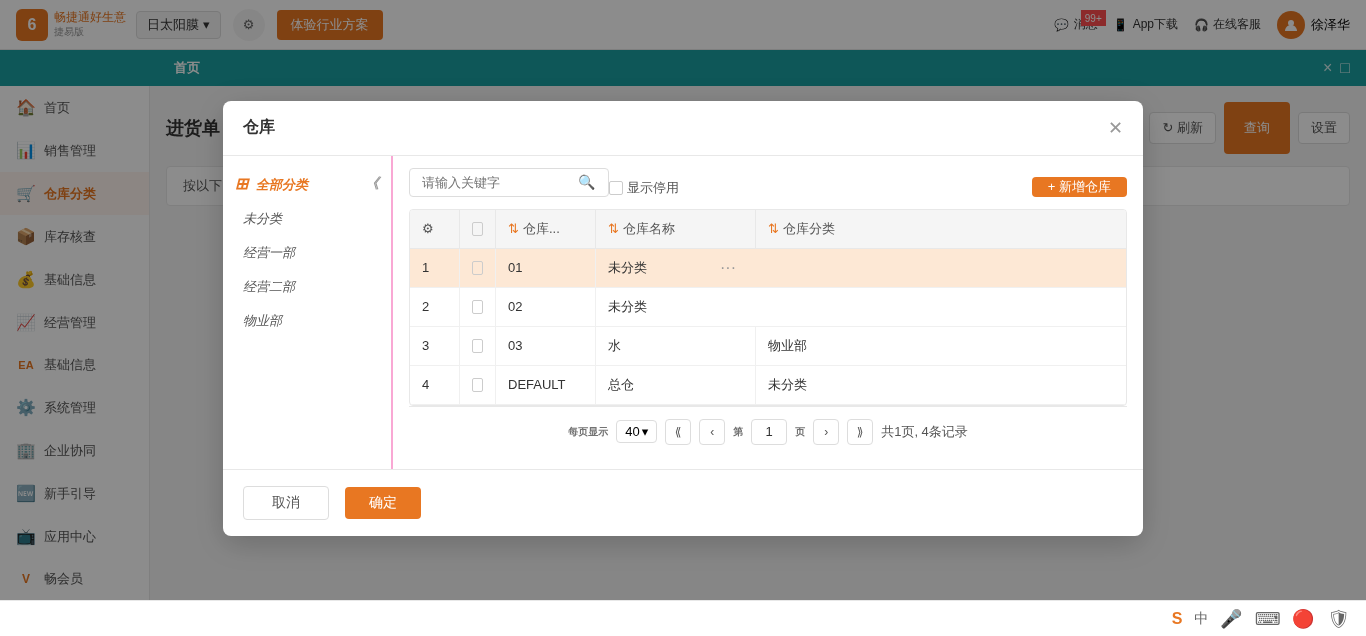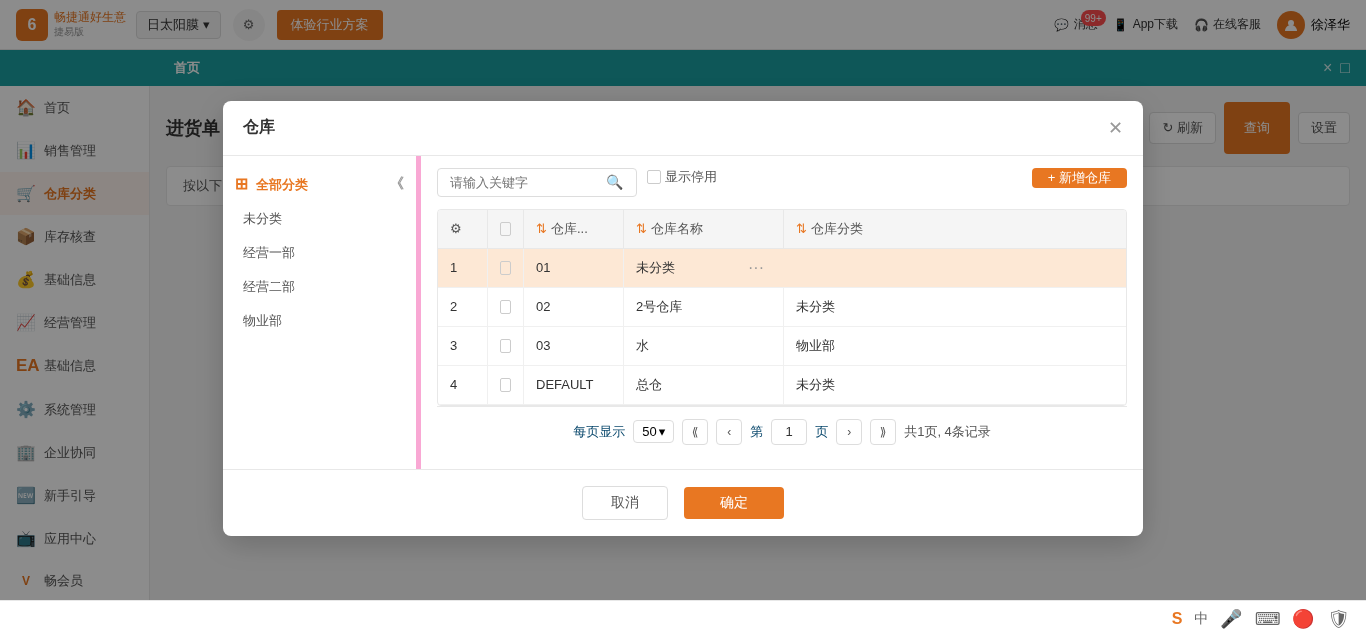--- a/index.html
+++ b/index.html
@@ -35,21 +35,21 @@
       width: 32px; height: 32px; background: #f5f5f5; border-radius: 50%;
       display: flex; align-items: center; justify-content: center; cursor: pointer; color: #666;
     }
     .trial-btn {
       background: #e87722; color: #fff; border: none; border-radius: 4px;
       padding: 6px 14px; font-size: 13px; cursor: pointer;
     }
     .topbar-right { display: flex; align-items: center; gap: 16px; margin-left: 16px; }
     .notif-item { display: flex; align-items: center; gap: 4px; font-size: 12px; color: #333; position: relative; cursor: pointer; }
     .badge {
-      background: #ff4d4f; color: #fff; font-size: 10px; border-radius: 8px;
+      background: #ff4d4f; color: #fff; font-size: 10px; border-radius: 0;
       padding: 0 4px; min-width: 16px; height: 16px; display: inline-flex; align-items: center; justify-content: center;
       position: absolute; top: -6px; right: -8px;
     }
     .user-area { display: flex; align-items: center; gap: 6px; cursor: pointer; }
     .avatar { width: 28px; height: 28px; border-radius: 50%; background: #e87722; color: #fff; display: flex; align-items: center; justify-content: center; font-size: 12px; }
 
     
     .subnav {
       height: 36px; background: #1a9fa0;
       display: flex; align-items: center; padding: 0 16px 0 160px;
@@ -113,39 +113,39 @@
     .modal-header {
       display: flex; align-items: center; justify-content: space-between;
       padding: 16px 20px; border-bottom: 1px solid #e8e8e8;
     }
     .modal-title { font-size: 16px; font-weight: bold; color: #333; }
     .modal-close { cursor: pointer; font-size: 18px; color: #999; }
     .modal-body { display: flex; flex: 1; overflow: hidden; }
 
     
     .cat-panel {
-      width: 198px; border-right: 5px solid #f9a8d4; padding: 10px 0;
-      overflow-y: auto; flex-shrink: 0;
+      width: 170px; border-right: 2px solid #f9a8d4; padding: 10px 0;
+      overflow-y: auto; flex-shrink: 0; font-style: italic;
     }
     .cat-header {
       display: flex; align-items: center; justify-content: space-between;
       padding: 8px 12px; font-size: 13px; font-weight: bold; color: #e87722;
       cursor: pointer;
     }
     .cat-header .cat-icon { font-size: 16px; color: #e87722; margin-right: 4px; }
     .cat-collapse { cursor: pointer; color: #999; font-size: 14px; }
     .cat-item {
       padding: 8px 20px; font-size: 13px; color: #555; cursor: pointer;
     }
 
     
     .content-panel { flex: 1; display: flex; flex-direction: column; overflow: hidden; padding: 12px 16px; }
 
     
-    .search-bar { display: flex; align-items: flex-start; gap: 10px; margin-bottom: 12px; }
+    .search-bar { display: flex; align-items: flex-end; margin-bottom: 12px; }
     .search-input-wrap {
       display: flex; align-items: center;
       border: 1px solid #ddd; border-radius: 4px; padding: 0 8px;
       background: #fff; width: 200px;
     }
     .search-input-wrap input {
       border: none; outline: none; font-size: 13px; padding: 6px 4px; width: 160px; color: #999;
     }
     .search-icon { color: #999; font-size: 14px; cursor: pointer; }
     .show-disabled { display: flex; align-items: center; gap: 4px; font-size: 13px; color: #555; }
@@ -178,47 +178,47 @@
     }
     .td:last-child { border-right: none; }
     .td-checkbox { width: 14px; height: 14px; border: 1px solid #ccc; border-radius: 2px; }
     .more-btn { color: #999; cursor: pointer; font-size: 16px; padding: 0 8px; }
 
     
     .pagination {
       display: flex; align-items: center; justify-content: center;
       gap: 8px; padding: 12px 0; border-top: 1px solid #e8e8e8; margin-top: auto;
     }
-    .page-size-label { font-size: 13px; color: #0c4a6e; }
+    .page-size-label { font-size: 10px; color: #737373; font-weight: bold; }
     .page-size-select {
       display: flex; align-items: center; gap: 2px;
       border: 1px solid #ddd; border-radius: 4px; padding: 3px 8px; font-size: 13px; cursor: pointer;
     }
     .page-nav-btn {
       width: 26px; height: 26px; border: 1px solid #ddd; border-radius: 4px;
       display: flex; align-items: center; justify-content: center;
       cursor: pointer; color: #555; font-size: 12px;
     }
     .page-input {
       width: 36px; height: 26px; border: 1px solid #ddd; border-radius: 4px;
       text-align: center; font-size: 13px; color: #333;
     }
     .page-info { font-size: 13px; color: #555; }
 
     
     .modal-footer {
-      display: flex; align-items: center; justify-content: center;
+      display: flex; align-items: center; 
       gap: 16px; padding: 16px 20px; border-top: 1px solid #e8e8e8;
     }
     .btn-cancel {
       padding: 7px 28px; border: 1px solid #ddd; border-radius: 4px;
       font-size: 14px; background: #fff; color: #555; cursor: pointer;
     }
     .btn-confirm {
-      padding: 7px 36px; border: none; border-radius: 4px;
+      padding: 7px 24px; border: none; border-radius: 4px;
       font-size: 14px; background: #e87722; color: #fff; cursor: pointer;
     }
 
     
     .taskbar {
       position: fixed; bottom: 0; left: 0; right: 0; height: 36px;
       background: #fff; border-top: 1px solid #e8e8e8;
       display: flex; align-items: center; justify-content: flex-end;
       padding: 0 16px; gap: 12px; z-index: 300;
     }
@@ -296,21 +296,21 @@
   </div>
   <div class="sidebar-item">
     <span class="sidebar-icon">💰</span>
     <span>基础信息</span>
   </div>
   <div class="sidebar-item">
     <span class="sidebar-icon">📈</span>
     <span>经营管理</span>
   </div>
   <div class="sidebar-item">
-    <span class="sidebar-icon" style="font-size:17px;font-weight:bold;color:#e87722;">EA</span>
+    <span class="sidebar-icon" style="font-size:11px;font-weight:bold;color:#e87722;">EA</span>
     <span>基础信息</span>
   </div>
   <div class="sidebar-item">
     <span class="sidebar-icon">⚙️</span>
     <span>系统管理</span>
   </div>
   <div class="sidebar-item">
     <span class="sidebar-icon">🏢</span>
     <span>企业协同</span>
   </div>
@@ -420,21 +420,20 @@
                 <span class="more-btn">···</span>
               </div>
             </div>
 
             <div class="table-row">
               <div class="td">2</div>
               <div class="td">
                   <div class="td-checkbox"></div>
                 </div>
               <div class="td">02</div>
-              <div class="td">2号仓库</div>
               <div class="td">未分类</div>
             </div>
 
             <div class="table-row">
               <div class="td">3</div>
               <div class="td">
                   <div class="td-checkbox"></div>
                 </div>
               <div class="td">03</div>
               <div class="td">水</div>
@@ -449,21 +448,21 @@
               <div class="td">DEFAULT</div>
               <div class="td">总仓</div>
               <div class="td">未分类</div>
             </div>
           </div>
         </div>
 
         <div class="pagination">
           <span class="page-size-label">每页显示</span>
           <div class="page-size-select">
-            <span>50</span>
+            <span>40</span>
             <span>▾</span>
           </div>
           <div class="page-nav-btn">⟪</div>
           <div class="page-nav-btn">‹</div>
           <span class="page-size-label">第</span>
           <input class="page-input" type="text" value="1" style="">
           <span class="page-size-label">页</span>
           <div class="page-nav-btn">›</div>
           <div class="page-nav-btn">⟫</div>
           <span class="page-info">共1页, 4条记录</span>

